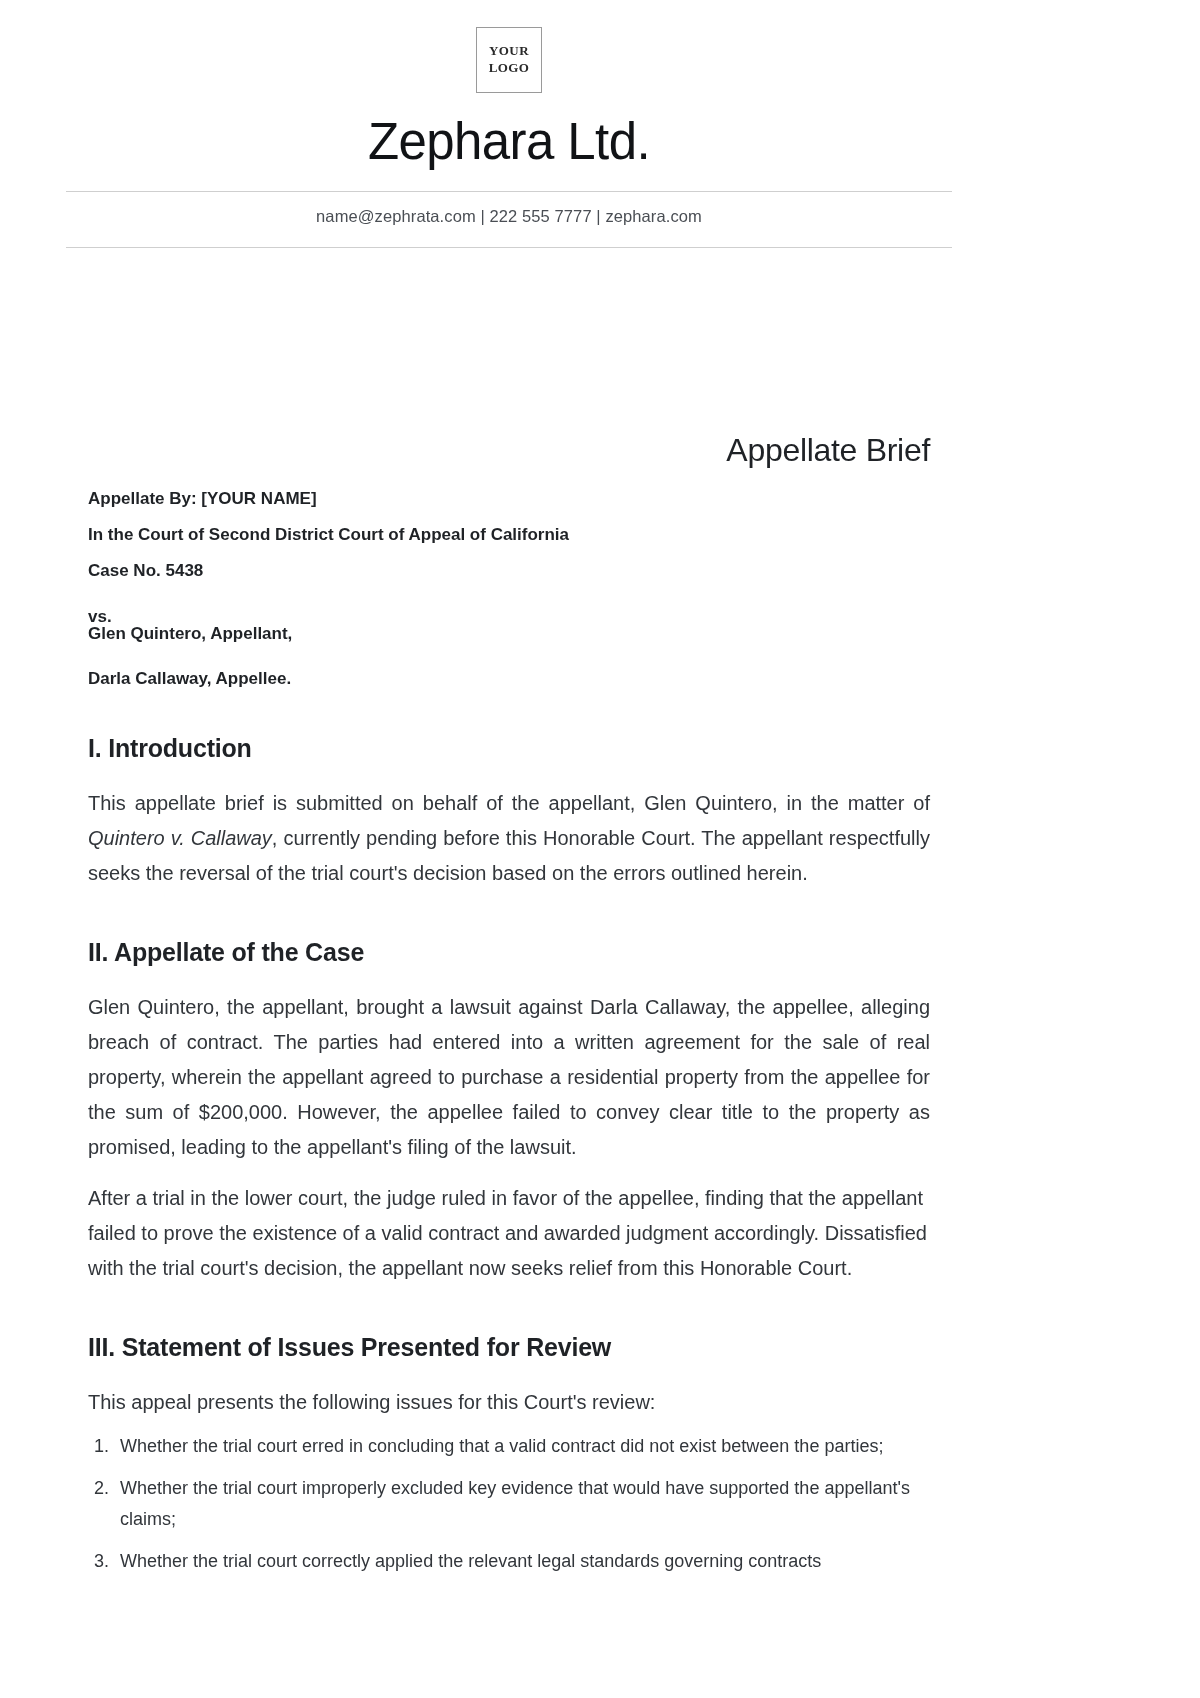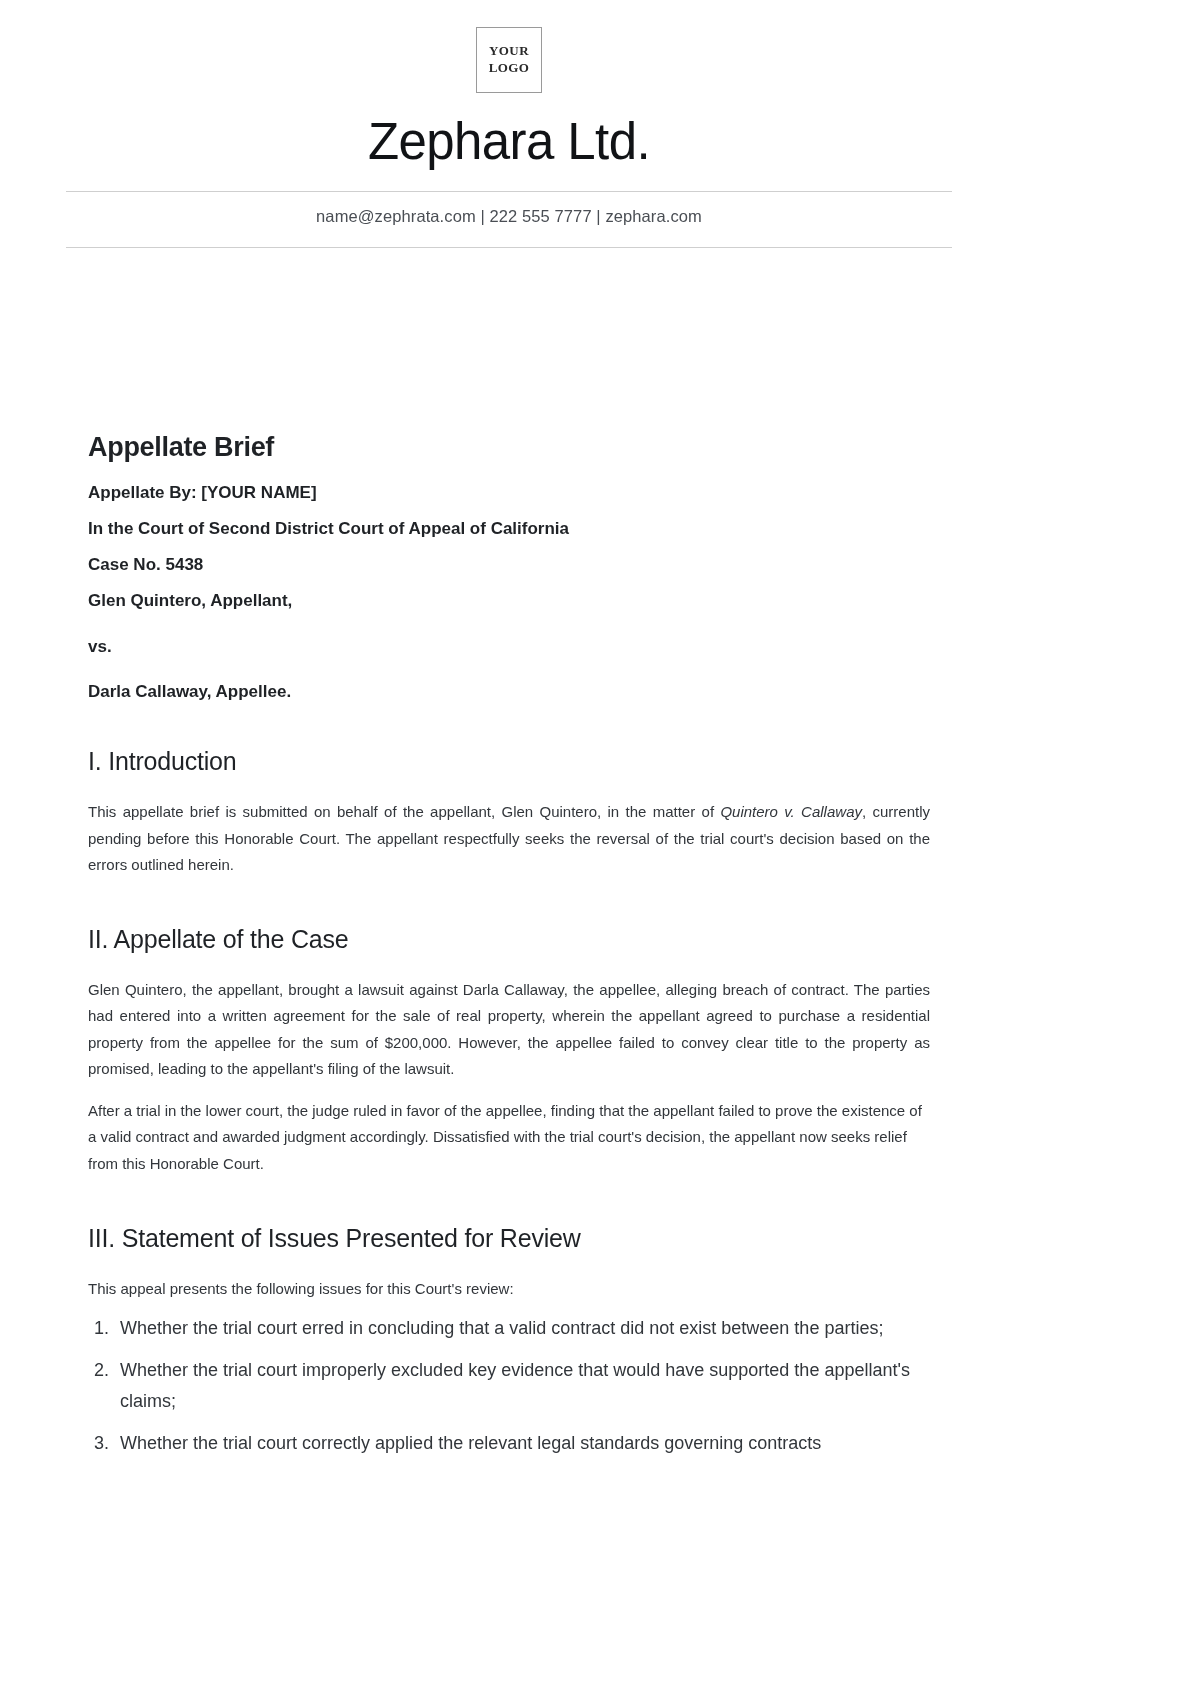--- a/index.html
+++ b/index.html
@@ -73,23 +73,23 @@
     letter-spacing: 0.1px;
     padding: 14px 0 0 0;
     line-height: 1.3;
   }
 
   
   .content {
     padding: 0 88px 0 88px;
   }
   .doc-title {
-    text-align: left;
-    font-size: 27px;
-    font-weight: 700;
+    text-align: right;
+    font-size: 32px;
+    font-weight: 400;
     color: #1f2226;
     letter-spacing: -0.3px;
     margin: 183px 0 0 0;
     line-height: 1.2;
   }
 
   .caption {
     margin-top: 21px;
   }
   .caption-line {
@@ -103,29 +103,29 @@
     margin-top: 29px;
     margin-bottom: 0;
   }
   .caption-line.spaced2 {
     margin-top: 28px;
     margin-bottom: 0;
   }
 
   h2.section-heading {
     font-size: 25px;
-    font-weight: 400;
+    font-weight: 700;
     color: #1f2226;
     letter-spacing: -0.2px;
     margin: 46px 0 23px 0;
     line-height: 1.2;
   }
 
   p.body-text {
-    font-size: 15px;
+    font-size: 20px;
     line-height: 1.75;
     color: #32363b;
     margin: 0 0 16px 0;
     text-align: justify;
     text-justify: inter-word;
   }
   p.body-text.left {
     text-align: left;
   }
   p.body-text.tight {
@@ -171,22 +171,22 @@
   </header>
 
   <main class="content">
 
     <h1 class="doc-title">Appellate Brief</h1>
 
     <section class="caption">
       <div class="caption-line">Appellate By: [YOUR NAME]</div>
       <div class="caption-line">In the Court of Second District Court of Appeal of California</div>
       <div class="caption-line">Case No. 5438</div>
+      <div class="caption-line spaced">vs.</div>
       <div class="caption-line">Glen Quintero, Appellant,</div>
-      <div class="caption-line spaced">vs.</div>
       <div class="caption-line spaced2">Darla Callaway, Appellee.</div>
     </section>
 
     <section>
       <h2 class="section-heading">I. Introduction</h2>
       <p class="body-text"><span>This appellate brief is submitted on behalf of the appellant, Glen Quintero, in the matter of </span><em>Quintero v. Callaway</em><span>, currently pending before this Honorable Court. The appellant respectfully seeks the reversal of the trial court's decision based on the errors outlined herein.</span></p>
     </section>
 
     <section>
       <h2 class="section-heading">II. Appellate of the Case</h2>

